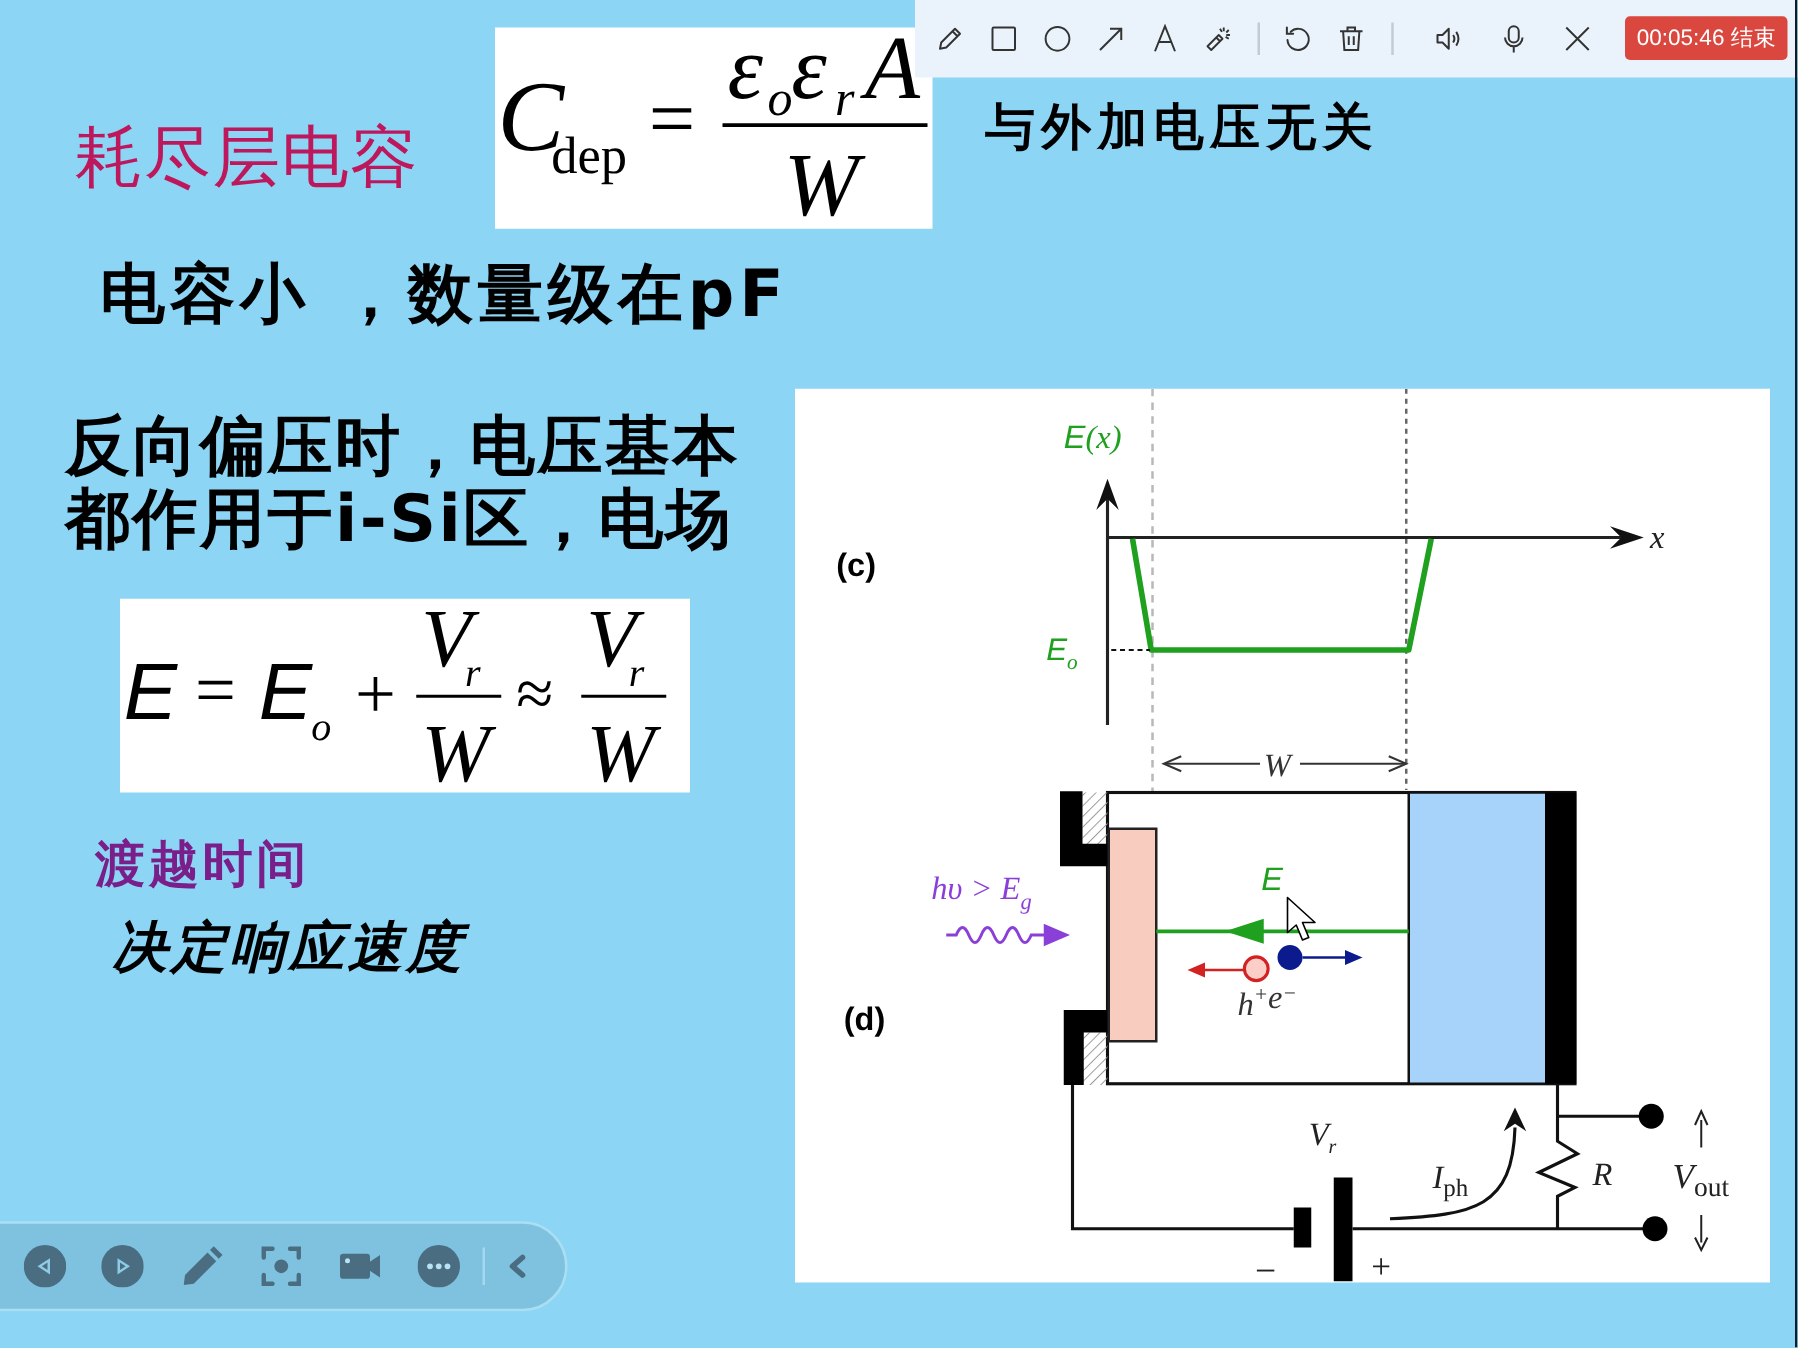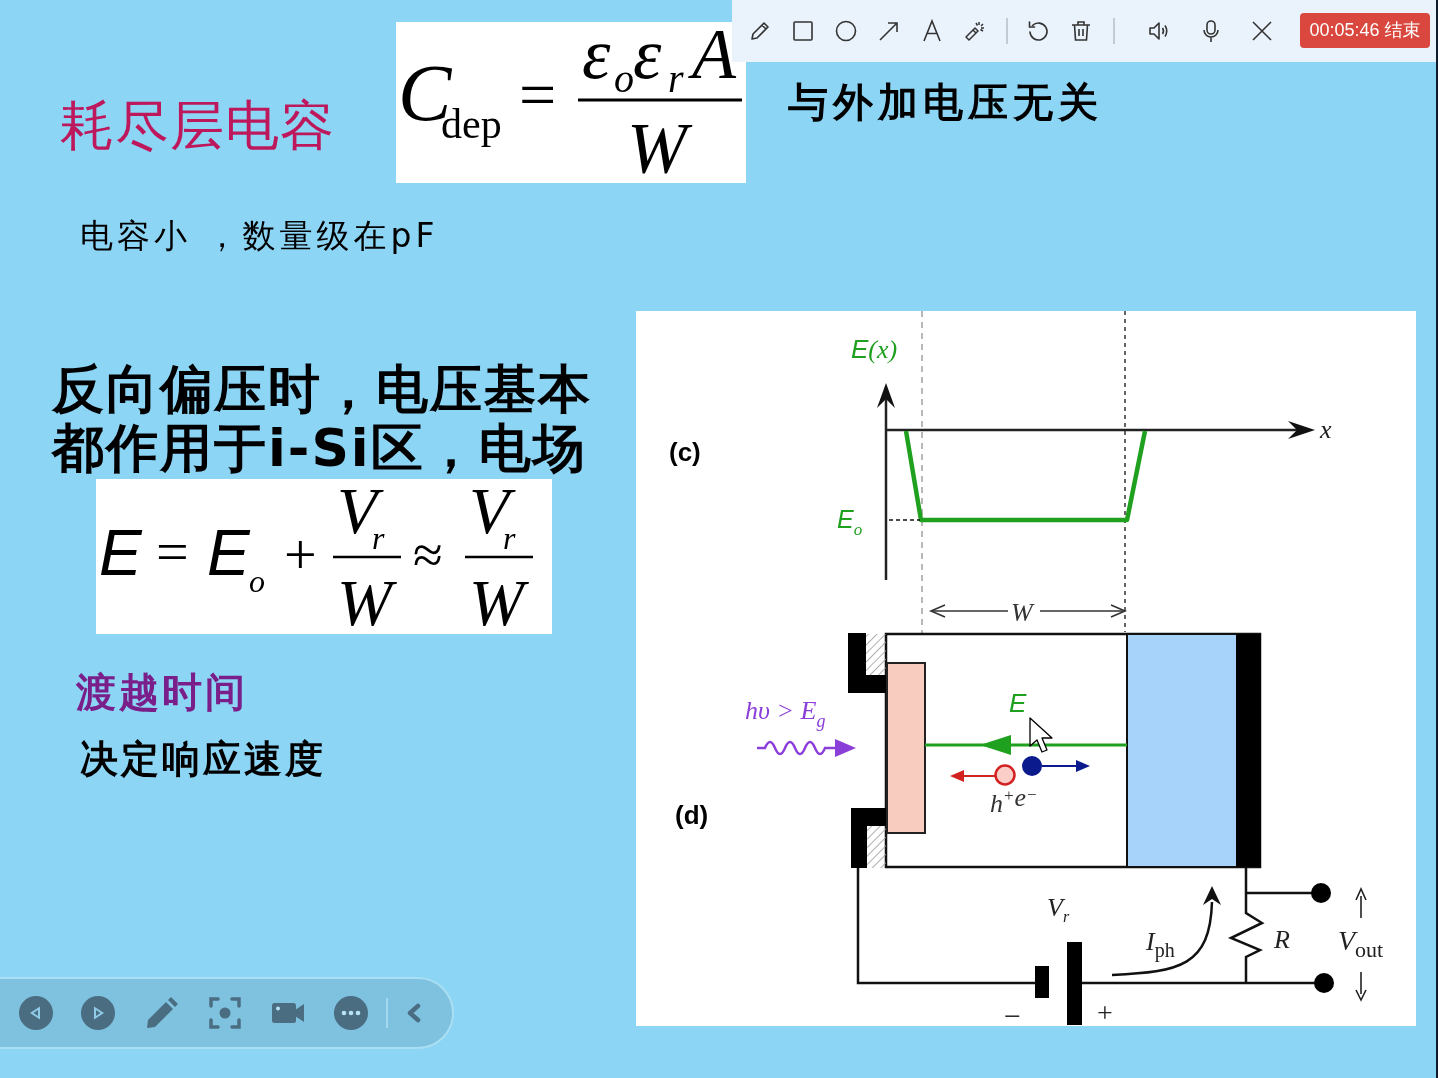--- a/index.html
+++ b/index.html
@@ -4,26 +4,26 @@
 <style>
   html, body { margin: 0; padding: 0; }
   body {
     width: 1438px; height: 1078px; position: relative; overflow: hidden;
     background: #8DD5F5;
     font-family: "DejaVu Sans", sans-serif;
   }
   .slide-text { position: absolute; white-space: nowrap; color: #000; }
   #slide-title { left: 60px; top: 60px; font-size: 54px; line-height: 60px; color: #be185d; letter-spacing: 1px; margin-top: 36px; }
   #note-independent { left: 788px; top: 74px; font-size: 40px; line-height: 56px; font-weight: bold; letter-spacing: 5px; }
-  #note-small { left: 80px; top: 208px; font-size: 33px; line-height: 56px; font-weight: normal; letter-spacing: 4px; }
-  .para-line { left: 52px; font-size: 52px; line-height: 60px; font-weight: bold; letter-spacing: 2px; margin-top: 32px; }
+  #note-small { left: 80px; top: 208px; font-size: 52px; line-height: 56px; font-weight: bold; letter-spacing: 4px; }
+  .para-line { left: 52px; font-size: 52px; line-height: 60px; font-weight: bold; letter-spacing: 2px; }
   #para-1 { top: 327px; }
   #para-2 { top: 386px; }
   #transit-heading { left: 76px; top: 662px; font-size: 40px; line-height: 60px; font-weight: bold; color: #7A1E8A; letter-spacing: 3px; }
-  #transit-text { left: 80px; top: 729px; font-size: 38px; line-height: 60px; font-weight: bold; letter-spacing: 3px; }
+  #transit-text { left: 90px; top: 729px; font-size: 44px; line-height: 60px; font-weight: bold; letter-spacing: 3px; font-style: italic; }
 
   .white-box { position: absolute; background: #fff; overflow: hidden; }
   #formula-cap { left: 396px; top: 22px; width: 350px; height: 161px; }
   #formula-field { left: 96px; top: 479px; width: 456px; height: 155px; }
   #diagram { left: 636px; top: 311px; width: 780px; height: 715px; }
   .white-box svg { position: absolute; left: 0; top: 0; }
 
   .serif { font-family: "Liberation Serif", serif; }
   .sans { font-family: "Liberation Sans", sans-serif; }
 

